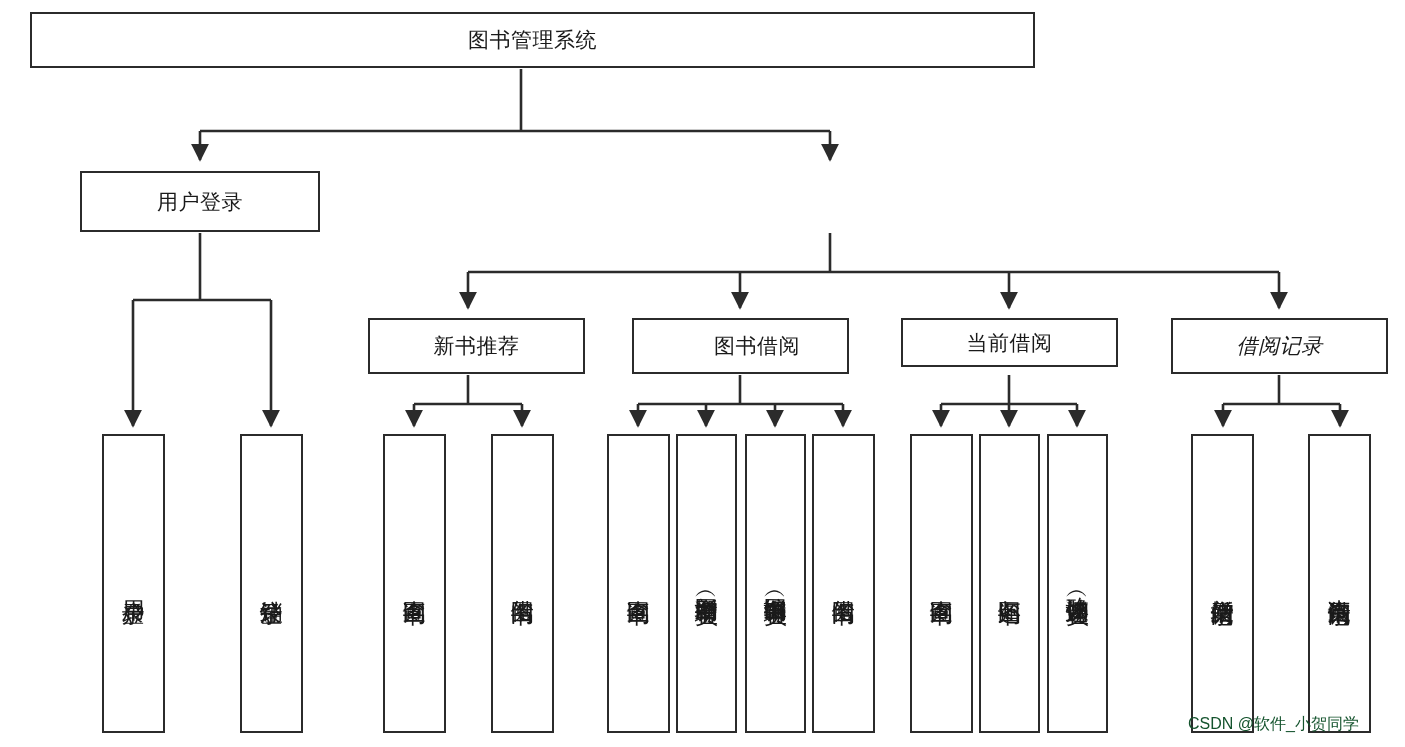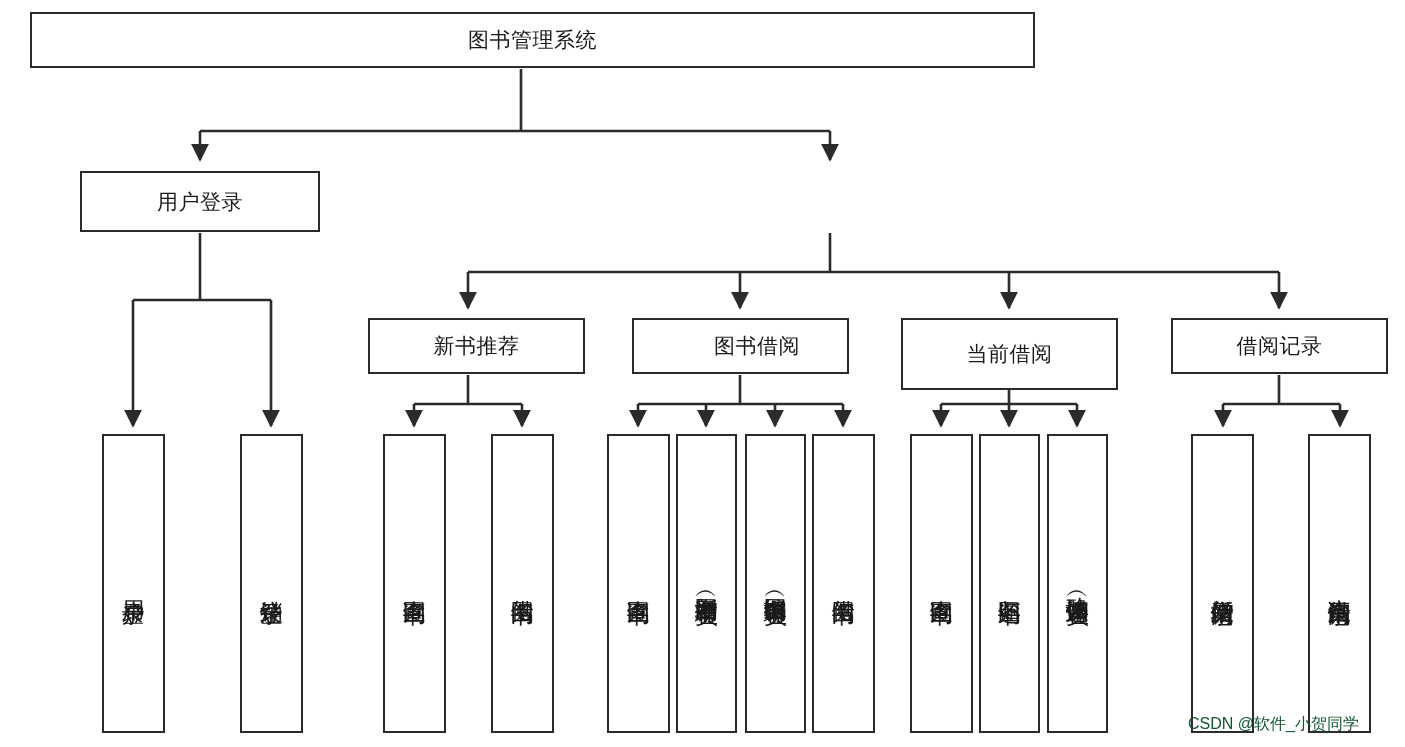--- a/index.html
+++ b/index.html
@@ -121,24 +121,24 @@
   <div class="node node-h" style="left:80px; top:171px; width:240px; height:61px;">
     <span>用户登录</span>
   </div>
 
   <div class="node node-h" style="left:368px; top:318px; width:217px; height:56px;">
     <span>新书推荐</span>
   </div>
   <div class="node node-h" style="left:632px; top:318px; width:217px; height:56px;padding-left:33px;">
     <span>图书借阅</span>
   </div>
-  <div class="node node-h" style="left:901px; top:318px; width:217px; height:72px;">
+  <div class="node node-h" style="left:901px; top:318px; width:217px; height:49px;">
     <span>当前借阅</span>
   </div>
-  <div class="node node-h" style="left:1171px; top:318px; width:217px; height:56px;">
+  <div class="node node-h" style="left:1171px; top:318px; width:217px; height:56px;font-style:italic;">
     <span>借阅记录</span>
   </div>
 
   <div class="node node-v" style="left:102px; top:434px; width:63px; height:299px;">
     <span>用户登录</span>
   </div>
   <div class="node node-v" style="left:240px; top:434px; width:63px; height:299px;">
     <span>注销登录</span>
   </div>
 

